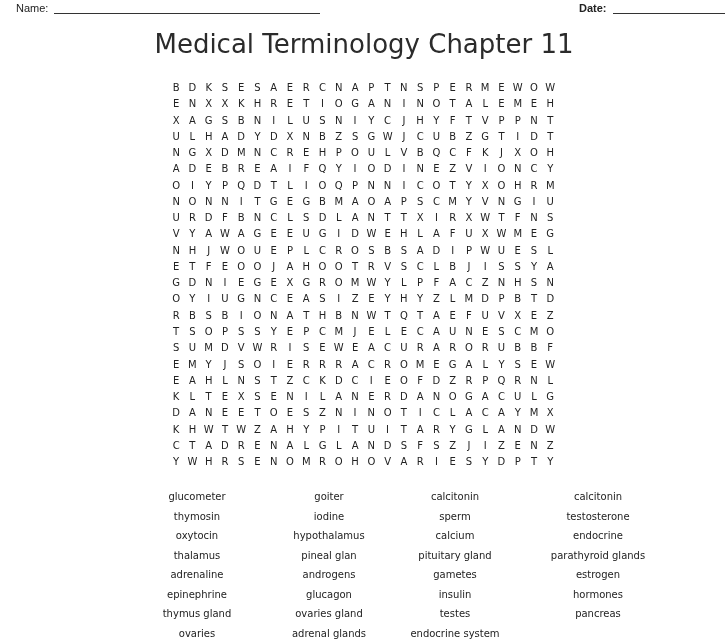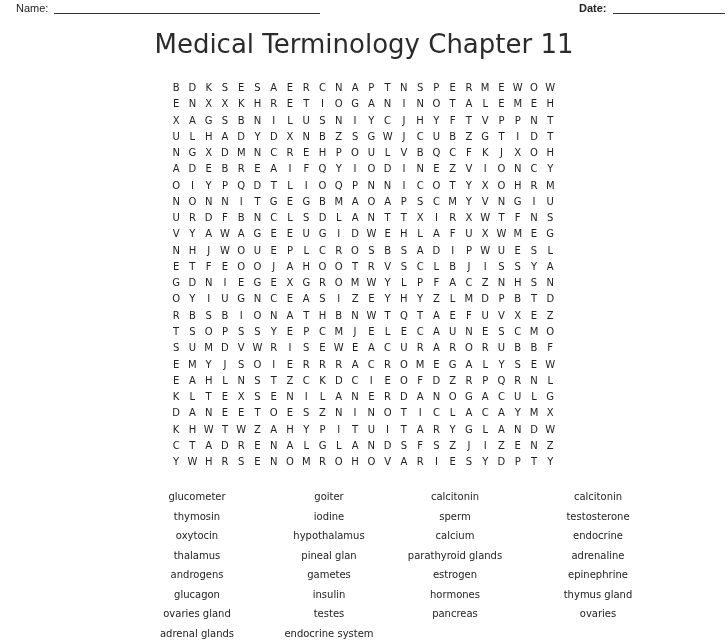--- a/index.html
+++ b/index.html
@@ -615,20 +615,21 @@
     <span class="word">thymosin</span>
     <span class="word">iodine</span>
     <span class="word">sperm</span>
     <span class="word">testosterone</span>
     <span class="word">oxytocin</span>
     <span class="word">hypothalamus</span>
     <span class="word">calcium</span>
     <span class="word">endocrine</span>
     <span class="word">thalamus</span>
     <span class="word">pineal glan</span>
+    <span class="word">pituitary gland</span>
     <span class="word">parathyroid glands</span>
     <span class="word">adrenaline</span>
     <span class="word">androgens</span>
     <span class="word">gametes</span>
     <span class="word">estrogen</span>
     <span class="word">epinephrine</span>
     <span class="word">glucagon</span>
     <span class="word">insulin</span>
     <span class="word">hormones</span>
     <span class="word">thymus gland</span>

